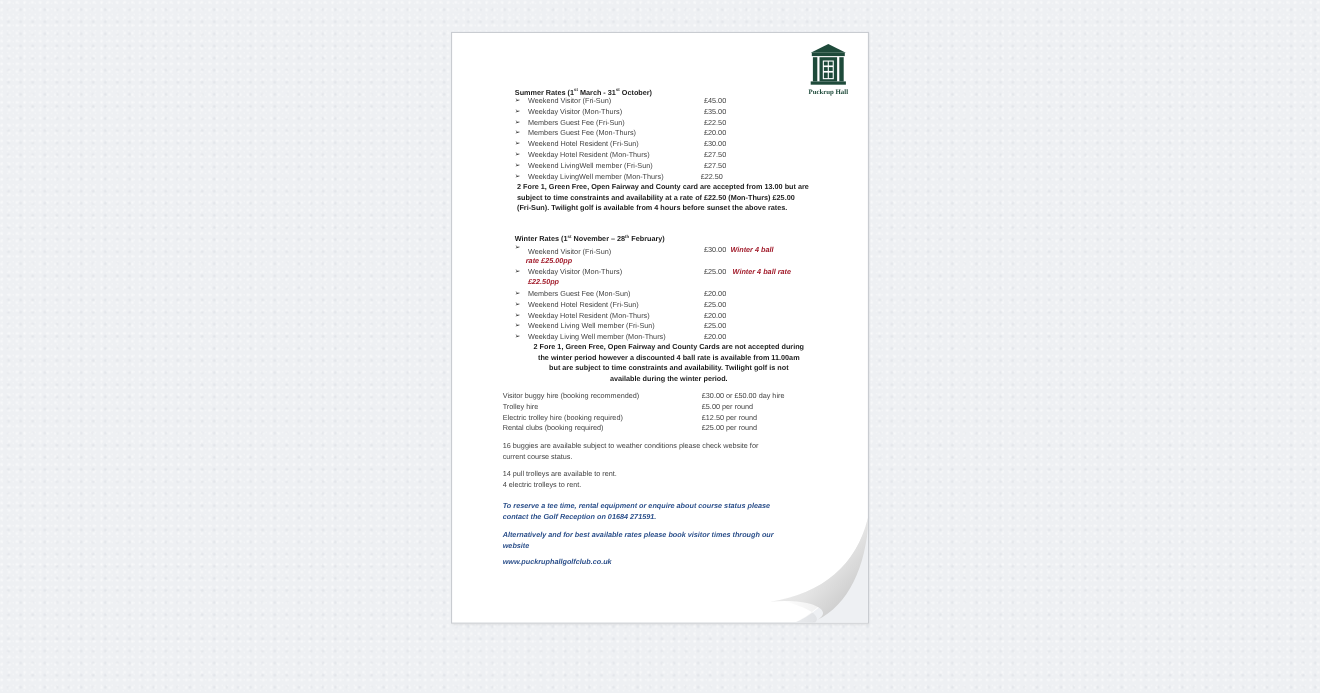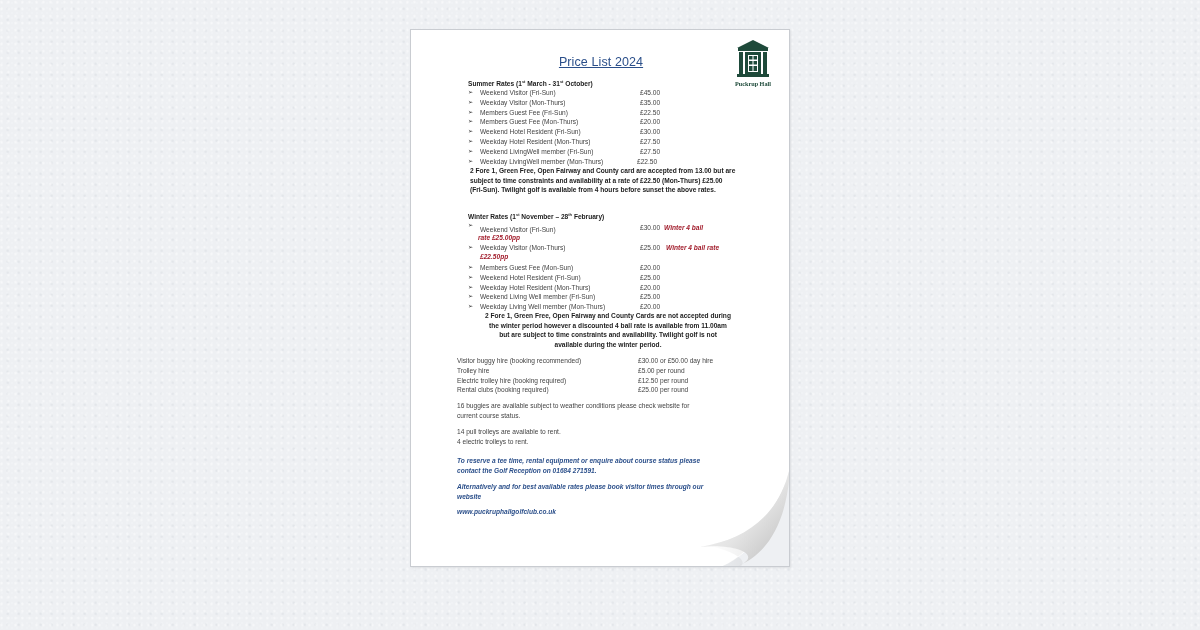--- a/index.html
+++ b/index.html
@@ -58,21 +58,20 @@
   .blue { color: #2b4f8a; font-style: italic; font-weight: bold; }
   .curl {
     position: absolute; right: -1px; bottom: -1px; width: 90px; height: 100px;
   }
 </style>
 </head>
 <body>
 
 <div class="page">
 
-  <div class="title">Price List 2024</div>
 
   <div class="logo">
     <svg width="34" height="40" viewBox="0 0 34 40">
       <polygon points="17,1 1,9 33,9" fill="#1e4a3a"></polygon>
       <rect x="2" y="9" width="30" height="3" fill="#1e4a3a"></rect>
       <rect x="3" y="13" width="4" height="22" fill="#1e4a3a"></rect>
       <rect x="27" y="13" width="4" height="22" fill="#1e4a3a"></rect>
       <rect x="9" y="13" width="16" height="22" fill="#1e4a3a"></rect>
       <rect x="12" y="16" width="10" height="17" fill="#ffffff"></rect>
       <rect x="13" y="17" width="3.5" height="3.5" fill="#1e4a3a"></rect>

